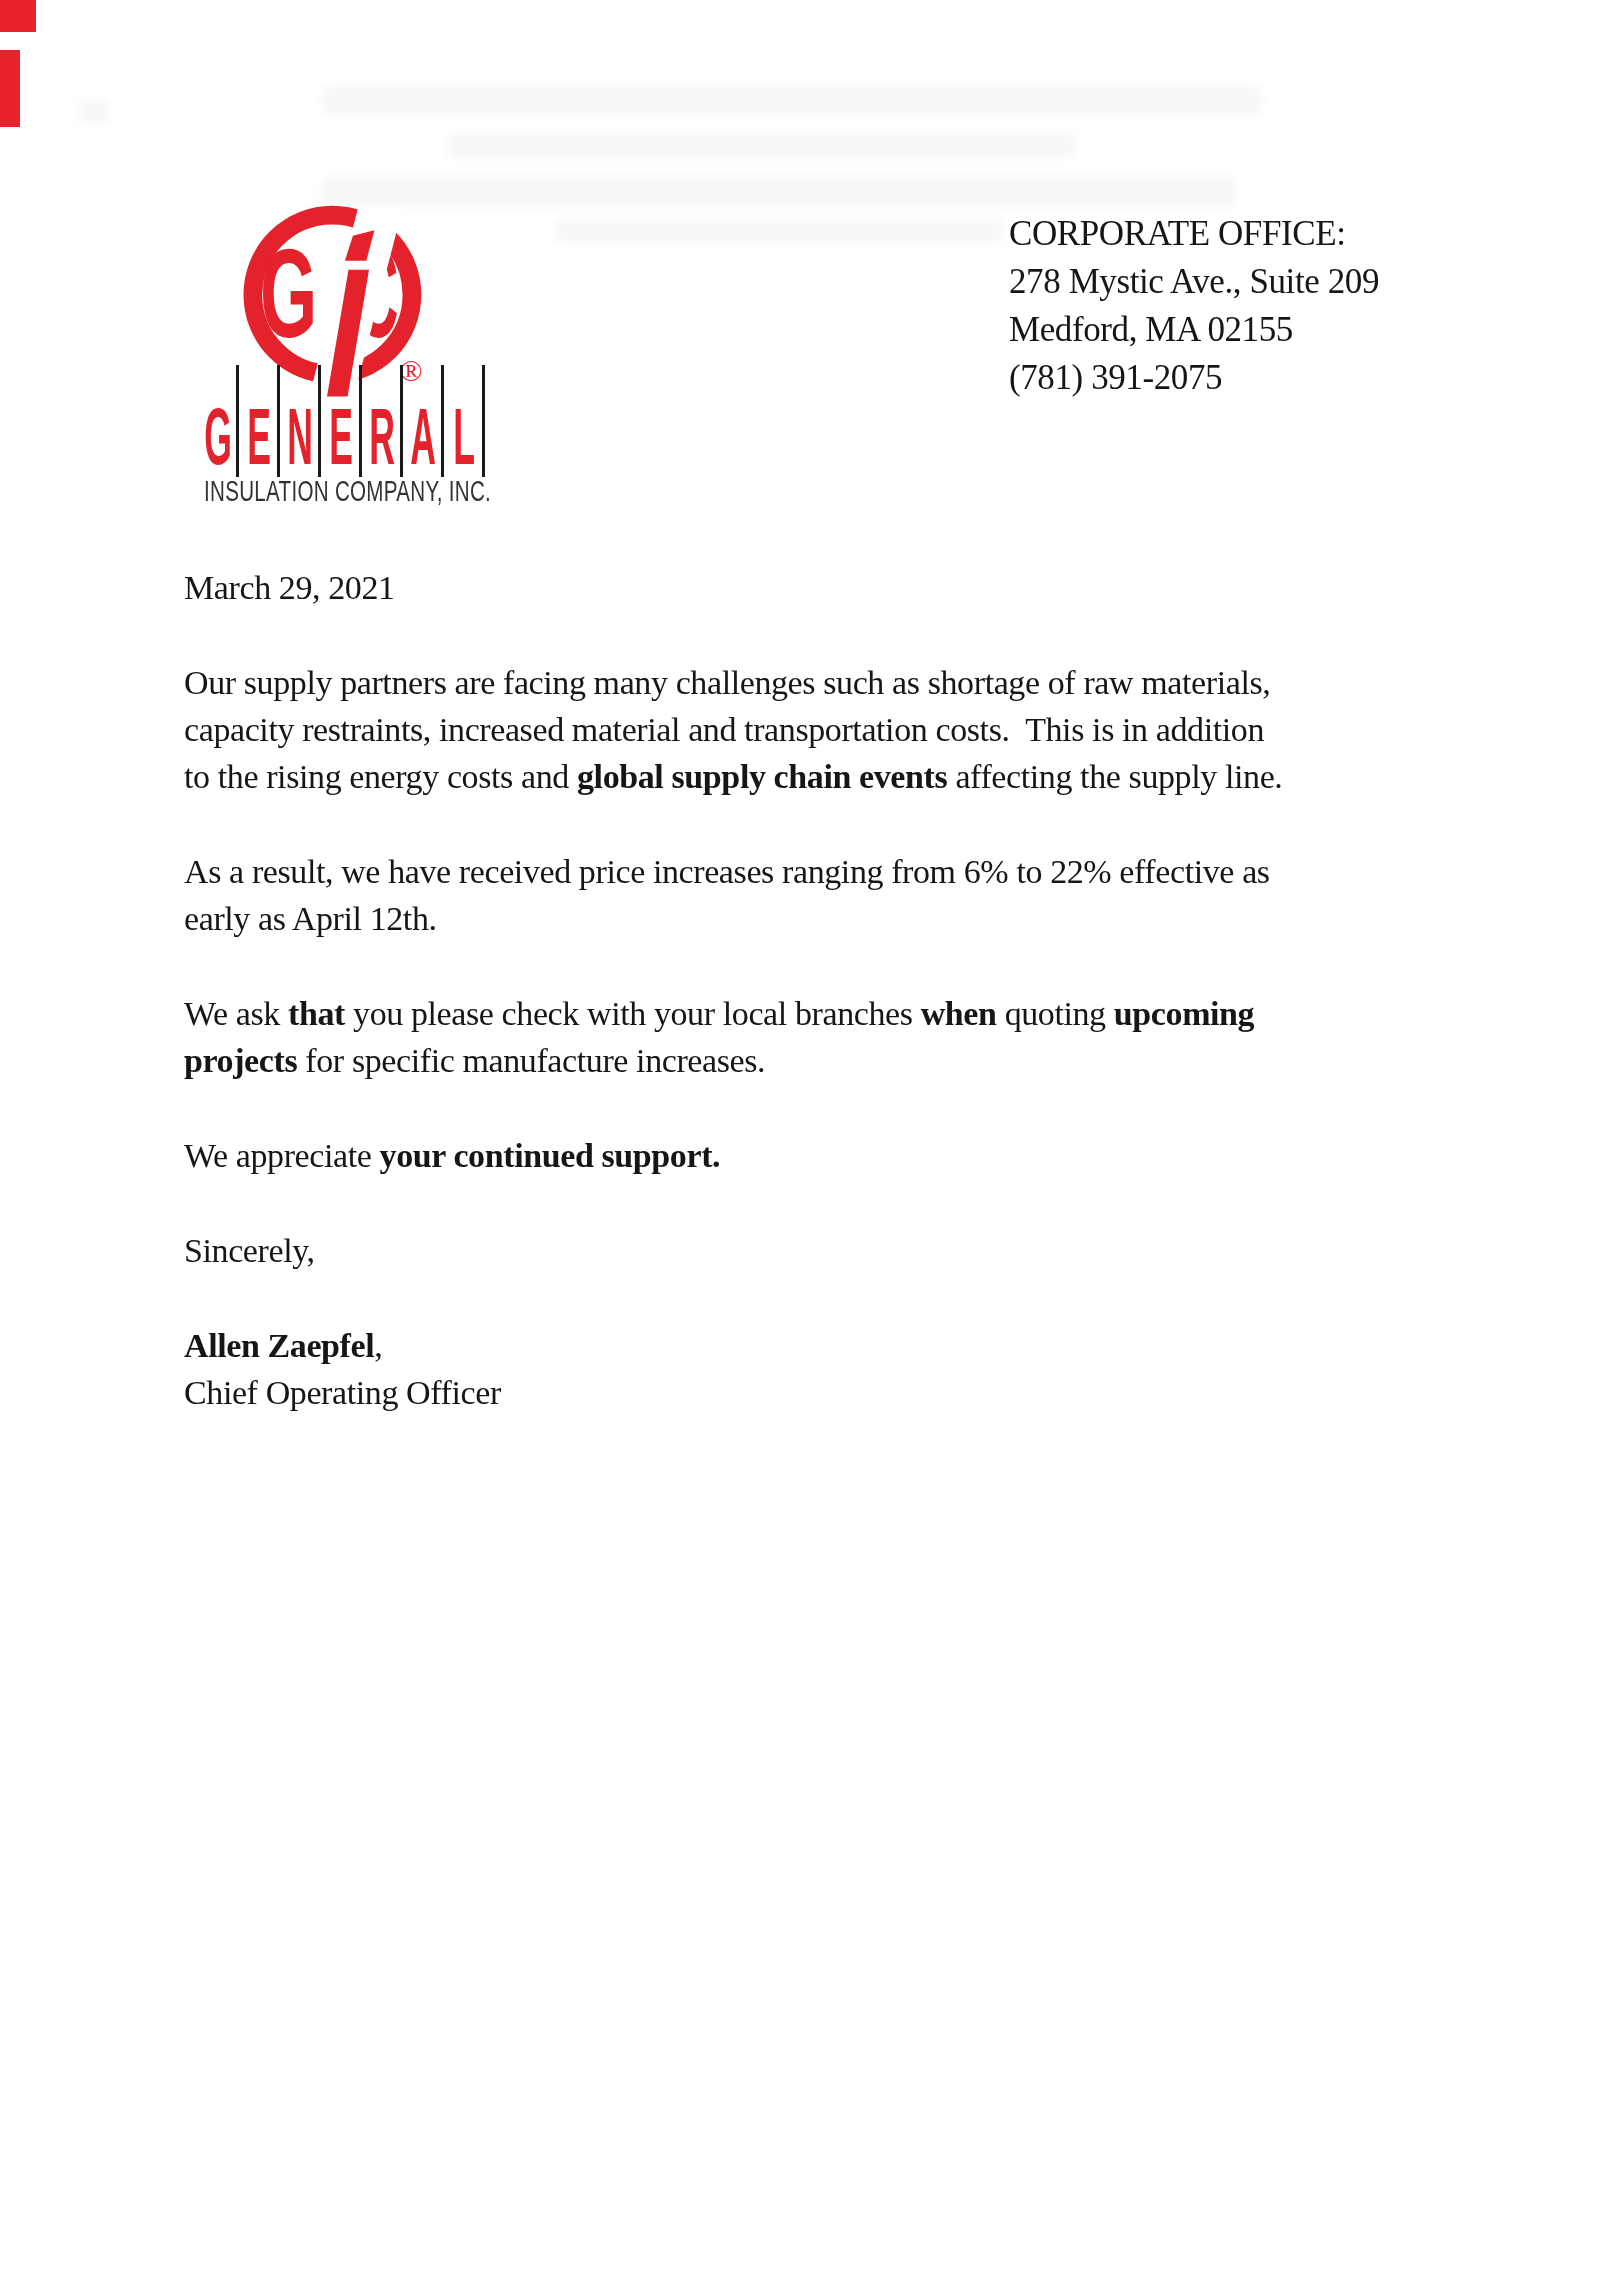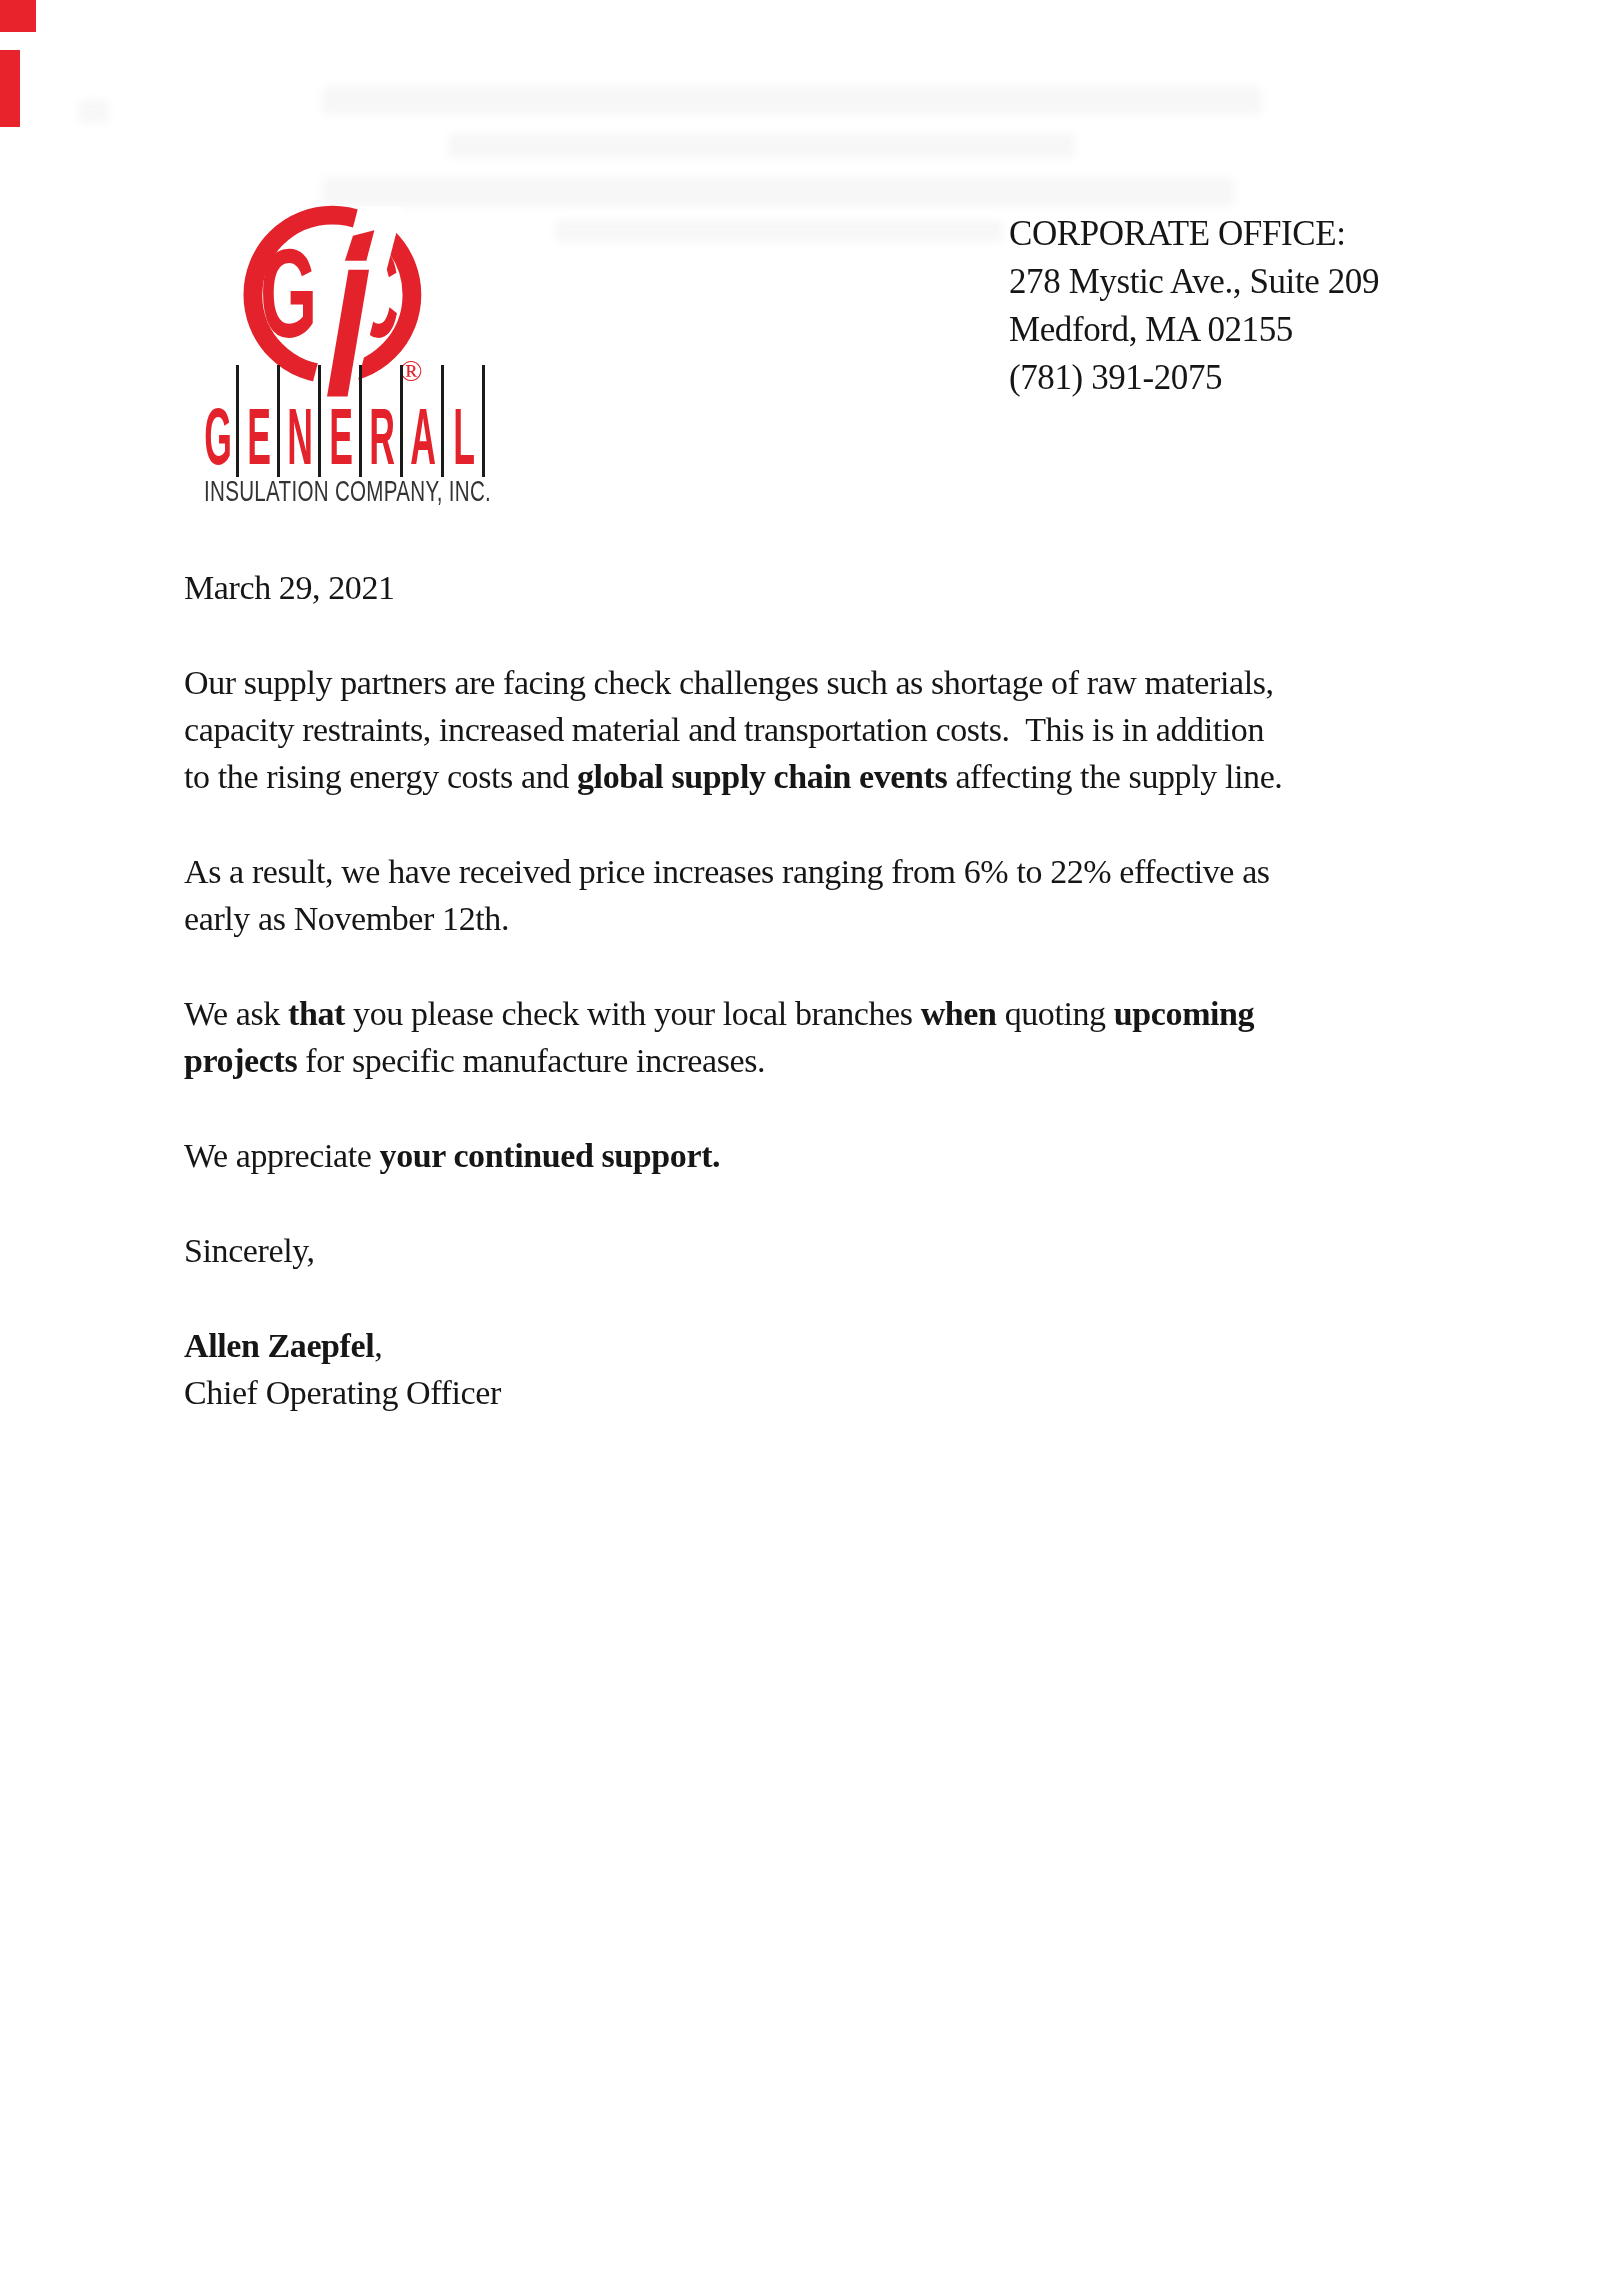--- a/index.html
+++ b/index.html
@@ -130,28 +130,28 @@
     <div>CORPORATE OFFICE:</div>
     <div>278 Mystic Ave., Suite 209</div>
     <div>Medford, MA 02155</div>
     <div>(781) 391-2075</div>
   </div>
 
   <div class="letter">
     <div class="date">March 29, 2021</div>
 
     <p>
-      <span class="ln"><span>Our supply partners are facing check challenges such as shortage of raw materials,</span></span>
+      <span class="ln"><span>Our supply partners are facing many challenges such as shortage of raw materials,</span></span>
       <span class="ln"><span>capacity restraints, increased material and transportation costs.&nbsp; This is in addition</span></span>
       <span class="ln"><span>to the rising energy costs and </span><span class="bd">global supply chain events</span><span> affecting the supply line.</span></span>
     </p>
 
     <p>
       <span class="ln"><span>As a result, we have received price increases ranging from 6% to 22% effective as</span></span>
-      <span class="ln"><span>early as November 12th.</span></span>
+      <span class="ln"><span>early as April 12th.</span></span>
     </p>
 
     <p>
       <span class="ln"><span>We ask </span><span class="bd">that</span><span> you please check with your local branches </span><span class="bd">when</span><span> quoting </span><span class="bd">upcoming</span></span>
       <span class="ln"><span class="bd">projects</span><span> for specific manufacture increases.</span></span>
     </p>
 
     <p>
       <span class="ln"><span>We appreciate </span><span class="bd">your continued support.</span></span>
     </p>

